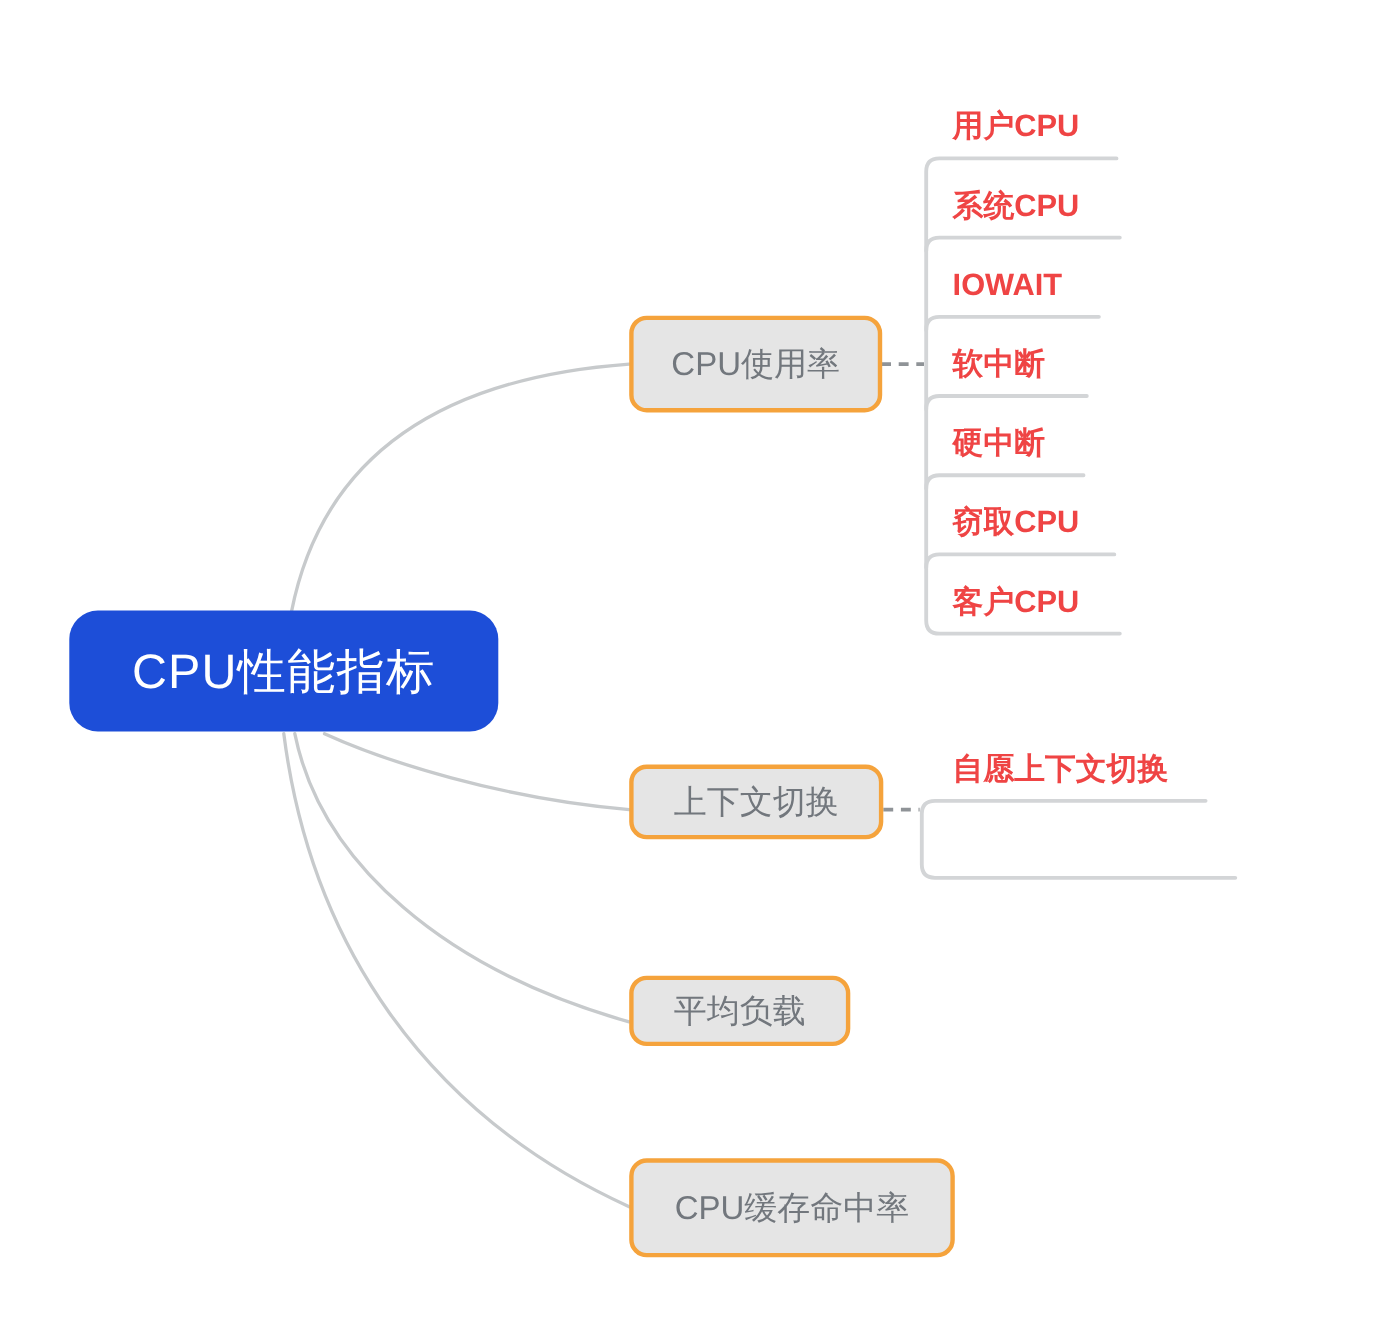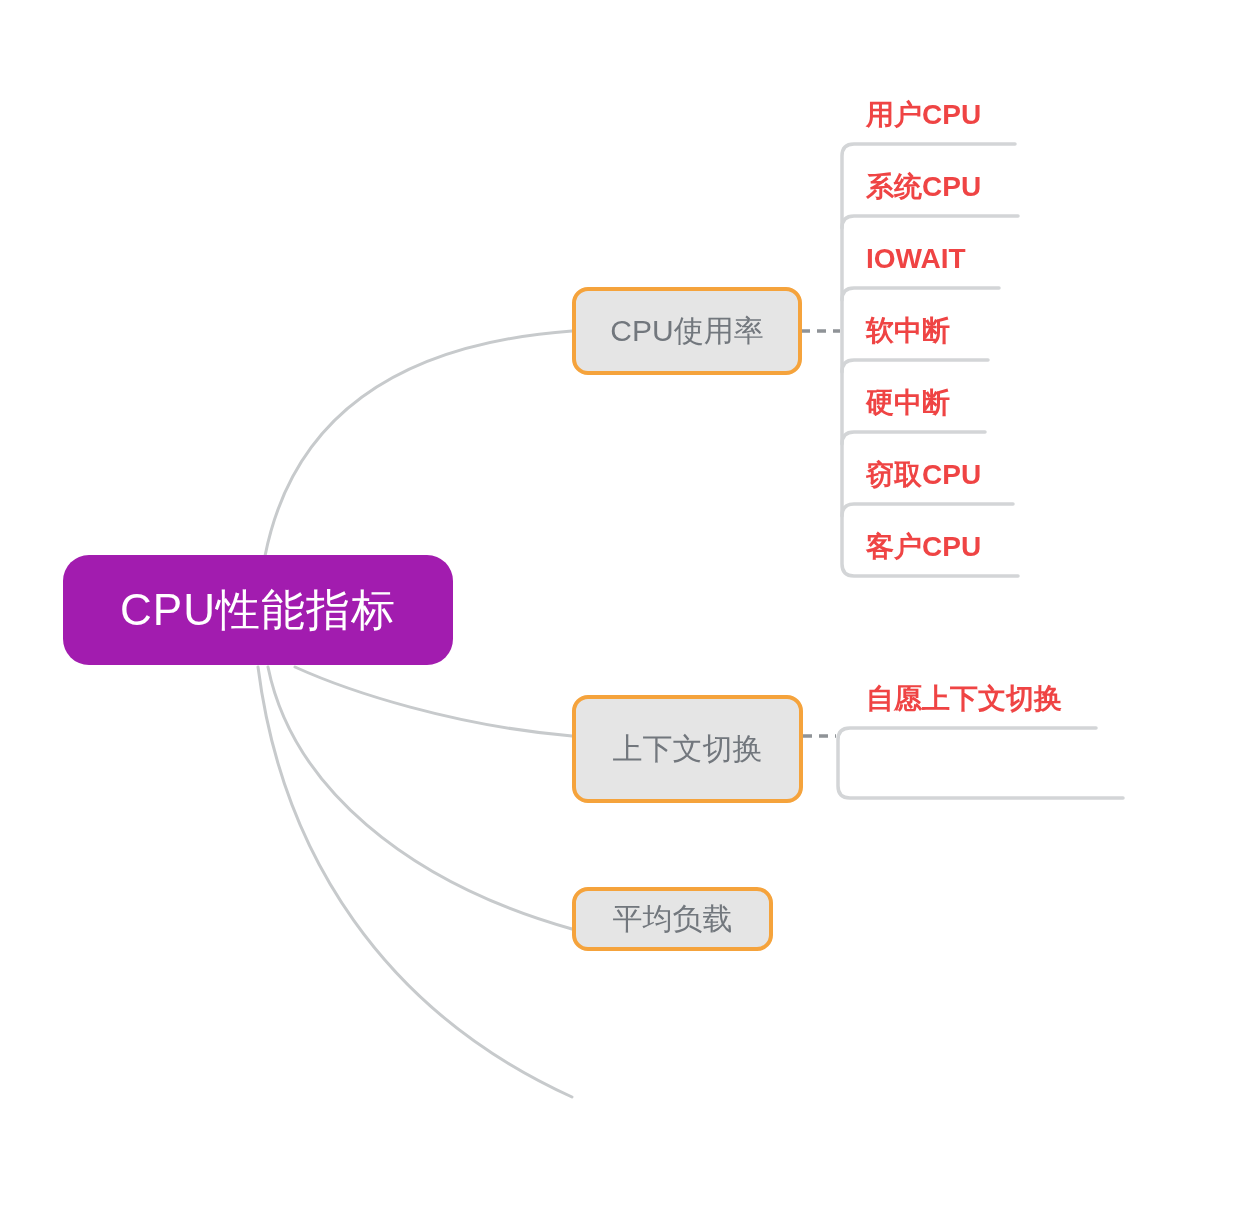--- a/index.html
+++ b/index.html
@@ -27,35 +27,35 @@
     justify-content: center;
     box-sizing: border-box;
     white-space: nowrap;
     cursor: default;
   }
   .root {
     left: 63px;
     top: 555px;
     width: 390px;
     height: 110px;
-    background: #a21caf;
+    background: #1d4ed8;
     color: #ffffff;
     border-radius: 26px;
     font-size: 44px;
     letter-spacing: 1px;
   }
   .branch {
     background: #e5e5e5;
     border: 4px solid #F5A33C;
     border-radius: 16px;
     color: #72777D;
     font-size: 30px;
   }
   .branch-1 { left: 572px; top: 287px; width: 230px; height: 88px; }
-  .branch-2 { left: 572px; top: 695px; width: 231px; height: 108px; }
+  .branch-2 { left: 572px; top: 695px; width: 231px; height: 68px; }
   .branch-3 { left: 572px; top: 887px; width: 201px; height: 64px; }
   .branch-4 { left: 572px; top: 1053px; width: 296px; height: 90px; }
   .leaf {
     position: absolute;
     left: 866px;
     height: 40px;
     line-height: 40px;
     color: #ef4444;
     font-size: 28px;
     white-space: nowrap;
@@ -98,20 +98,21 @@
   </svg>
 
   <div class="node root">CPU性能指标</div>
 
   <div class="node branch branch-1">CPU使用率</div>
 
   <div class="node branch branch-2">上下文切换</div>
 
   <div class="node branch branch-3">平均负载</div>
 
+  <div class="node branch branch-4">CPU缓存命中率</div>
 
   <div class="leaf leaf-1-1">用户CPU</div>
   <div class="leaf leaf-1-2">系统CPU</div>
   <div class="leaf leaf-1-3">IOWAIT</div>
   <div class="leaf leaf-1-4">软中断</div>
   <div class="leaf leaf-1-5">硬中断</div>
   <div class="leaf leaf-1-6">窃取CPU</div>
   <div class="leaf leaf-1-7">客户CPU</div>
 
   <div class="leaf leaf-2-1">自愿上下文切换</div>

